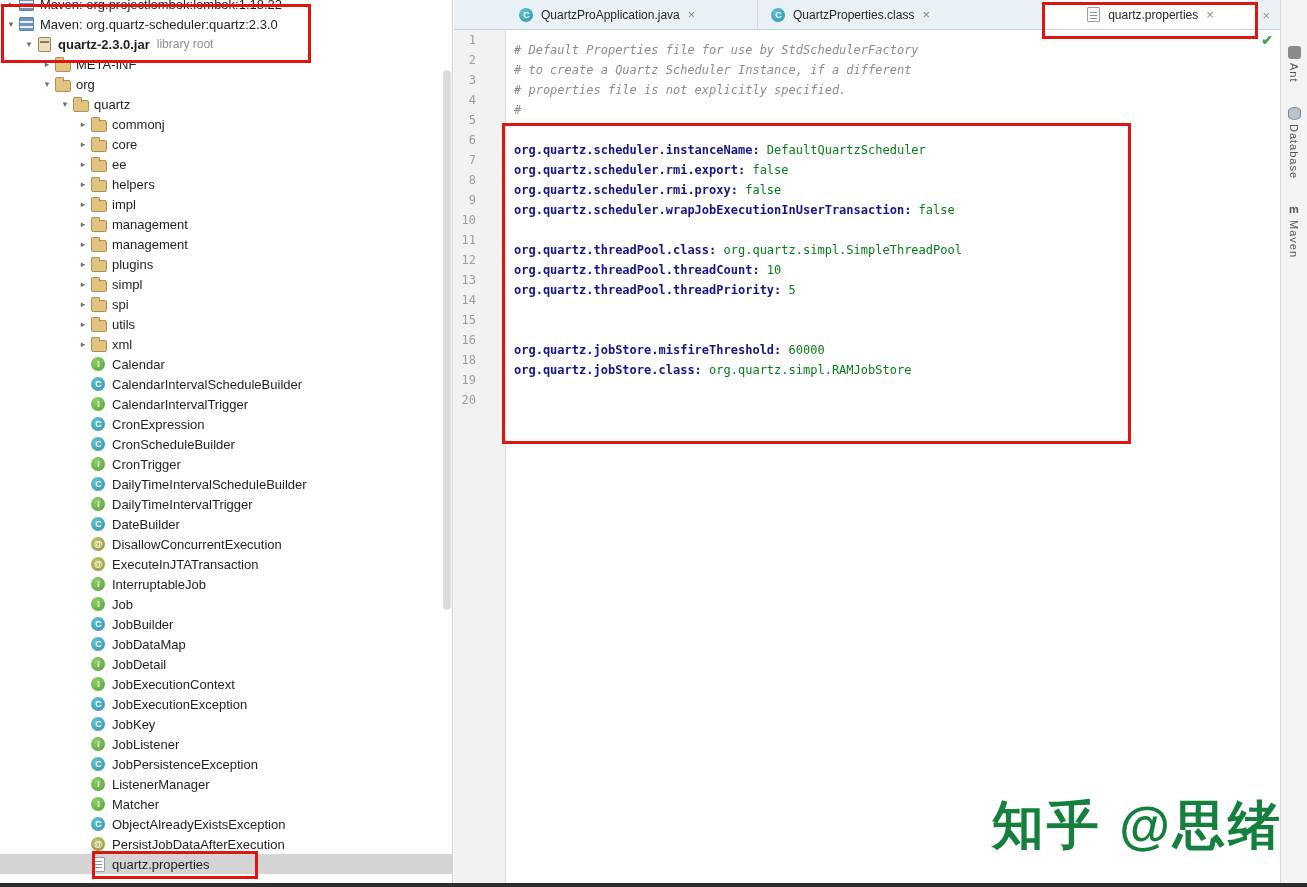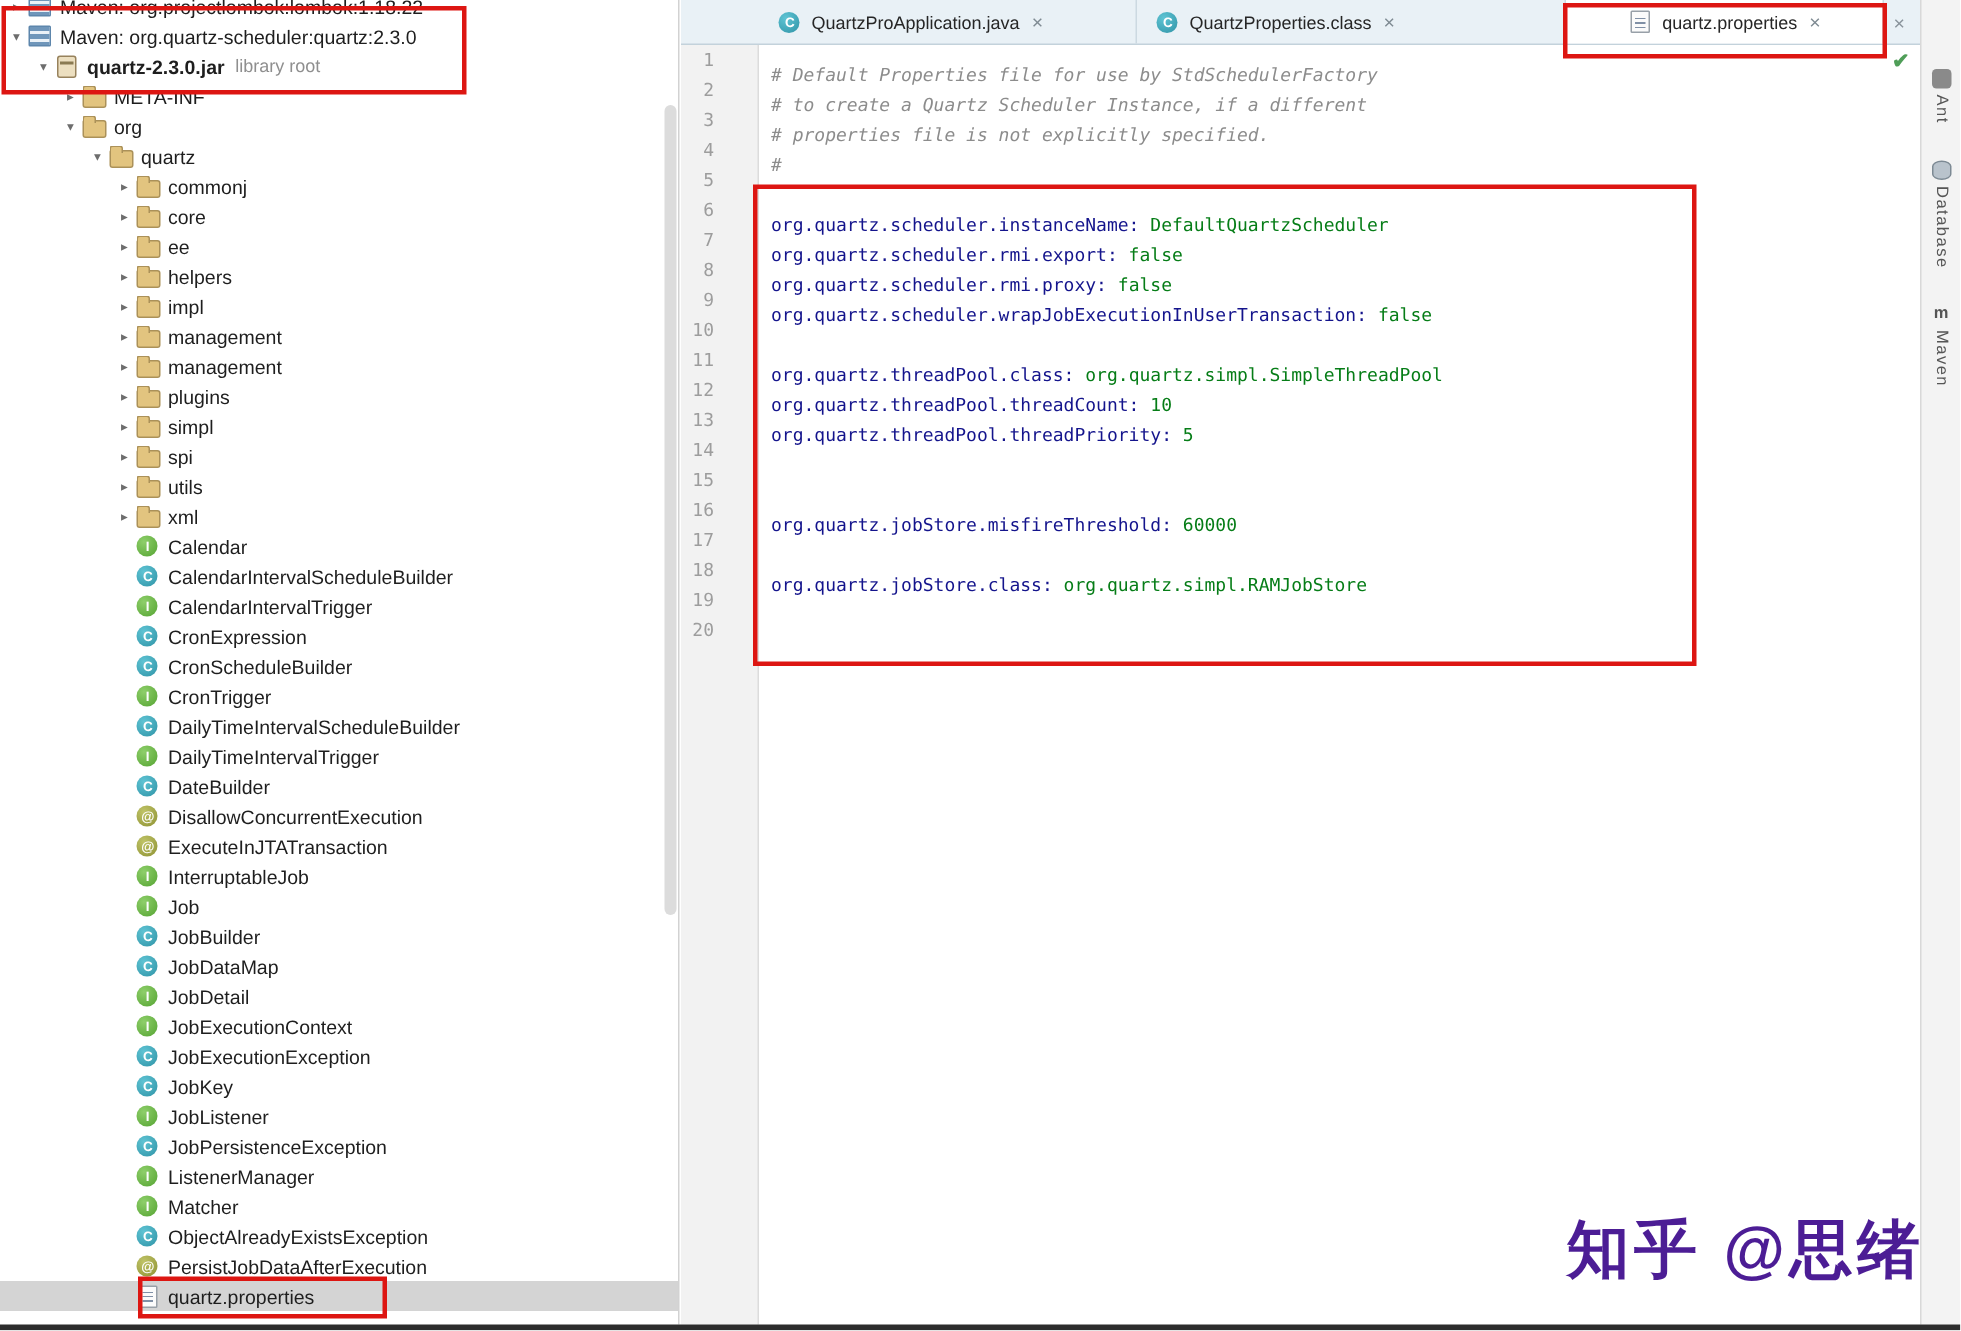--- a/index.html
+++ b/index.html
@@ -62,21 +62,21 @@
 
   .editor { position:absolute; top:30px; left:0; right:0; bottom:0; background:#fff; }
   .gutter-bg { position:absolute; left:0; top:0; bottom:0; width:52px; background:#f2f2f2;
                border-right:1px solid #dcdcdc; }
   #code { position:relative; }
   .code-line { height:20px; display:flex; align-items:center;
                font-family:"DejaVu Sans Mono", monospace; font-size:12px; }
   .ln { width:52px; flex:none; text-align:right; padding-right:30px; color:#9d9d9d; font-size:12px; }
   .code-text { padding-left:8px; white-space:pre;margin-top:20px; }
   .tok-comment { color:var(--comment-gray); font-style:italic; }
-  .tok-key { color:var(--prop-key); font-weight:normal; }
+  .tok-key { color:var(--prop-key); font-weight:bold; }
   .tok-value { color:var(--prop-value); font-weight:normal; }
   .ok-check { position:absolute; top:2px; right:7px; color:var(--ok-green);
               font-size:14px; font-weight:bold; }
 
   
   .tool-stripe { position:absolute; right:0; top:0; width:27px; height:883px; background:#f3f3f3;
                  border-left:1px solid #d8d8d8; display:flex; flex-direction:column;
                  align-items:center; padding-top:46px; gap:24px; }
   .stripe-btn { display:flex; flex-direction:column; align-items:center; gap:4px; cursor:default; }
   .s-label { writing-mode:vertical-rl; font-size:11px; color:#565656; letter-spacing:1px; }
@@ -85,21 +85,21 @@
   .s-icon.database-icon { background:#b9c3cc; border:1px solid #7d8a94; border-radius:50% 50% 50% 50% / 30% 30% 30% 30%; }
   .s-icon.maven-icon { color:#555; font-size:11px; font-weight:bold; text-align:center; line-height:13px; }
 
   
   .anno { position:absolute; border:3px solid var(--annotation-red); pointer-events:none; z-index:60; }
   #annoMaven    { left:1px;    top:4px;   width:310px; height:59px; }
   #annoTab      { left:1042px; top:2px;   width:216px; height:37px; }
   #annoCode     { left:502px;  top:123px; width:629px; height:321px; }
   #annoTreeItem { left:92px;   top:851px; width:166px; height:28px; }
 
-  .watermark { position:absolute; right:24px; bottom:26px; font-size:42px; color:#4c1d95;
+  .watermark { position:absolute; right:24px; bottom:26px; font-size:52px; color:#15803d;
                letter-spacing:3px; pointer-events:none; z-index:40; font-weight:bold; }
   .bottom-bar { position:absolute; left:0; bottom:0; width:1307px; height:4px; background:#2d2d2d; }
 </style>
 </head>
 <body>
 
 <div class="app">
 
   <aside class="project-panel">
     <div id="tree">
@@ -405,24 +405,20 @@
           <div class="code-line">
             <span class="ln">14</span>
           </div>
           <div class="code-line">
             <span class="ln">15</span>
             <span class="code-text"></span>
           </div>
           <div class="code-line">
             <span class="ln">16</span>
             <span class="code-text"><span class="tok-key">org.quartz.jobStore.misfireThreshold:</span><span class="tok-value"> 60000</span></span>
-          </div>
-          <div class="code-line">
-            <span class="ln">17</span>
-            <span class="code-text"></span>
           </div>
           <div class="code-line">
             <span class="ln">18</span>
             <span class="code-text"><span class="tok-key">org.quartz.jobStore.class:</span><span class="tok-value"> org.quartz.simpl.RAMJobStore</span></span>
           </div>
           <div class="code-line">
             <span class="ln">19</span>
             <span class="code-text"></span>
           </div>
           <div class="code-line">

